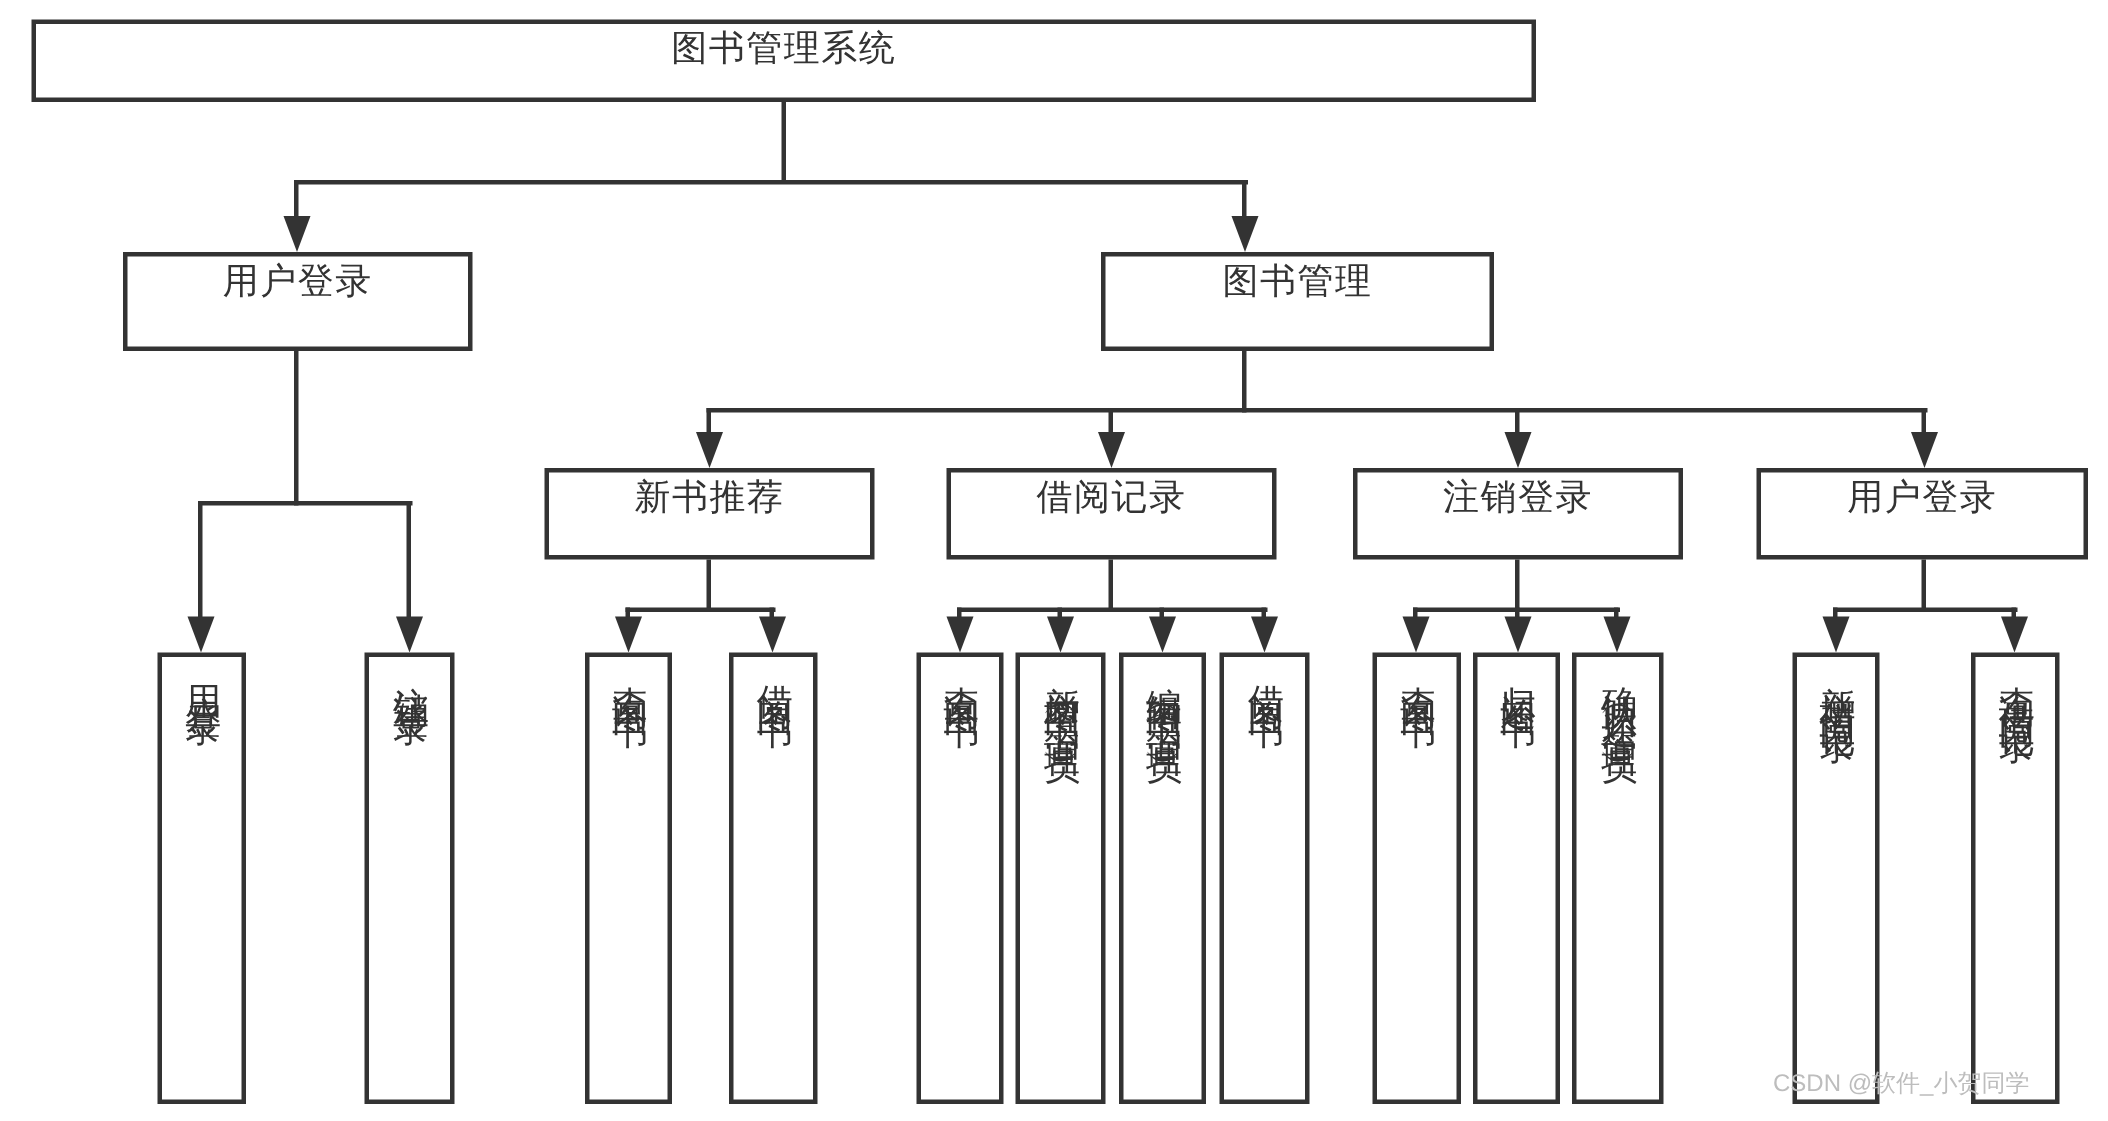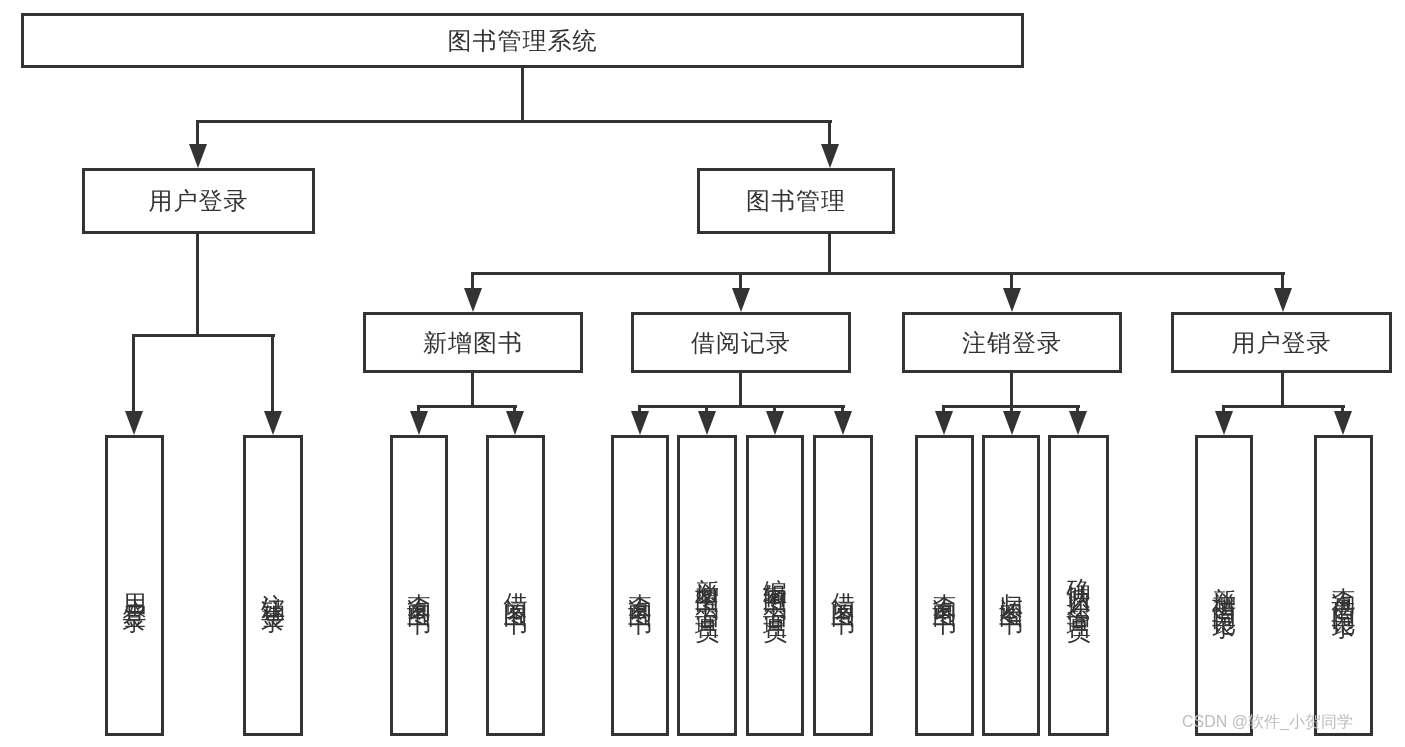--- a/index.html
+++ b/index.html
@@ -12,21 +12,21 @@
     font-family: "Liberation Sans", sans-serif;
     color: #333333;
   }
   
   .node {
     position: absolute;
     box-sizing: border-box;
     border: 3px solid #333333;
     background: #ffffff;
     display: flex;
-    align-items: center;
+    align-items: flex-start;
     justify-content: center;
   }
   .node .hlabel {
     font-size: 24px;
     letter-spacing: 1px;
     white-space: nowrap;
     color: #333333;
   }
   .node .vlabel {
     writing-mode: vertical-rl;
@@ -78,21 +78,21 @@
       <i class="head"></i>
     </div>
   <div class="arrow" style="left:821px; top:120px; height:48px;">
       <i class="shaft"></i>
       <i class="head"></i>
     </div>
 
   <div class="node" style="left:82px; top:168px; width:233px; height:66px;">
     <span class="hlabel">用户登录</span>
   </div>
-  <div class="node" style="left:697px; top:168px; width:198px; height:66px;">
+  <div class="node" style="left:734px; top:168px; width:262px; height:66px;">
     <span class="hlabel">图书管理</span>
   </div>
 
   <div class="vl" style="left:196px; top:234px; height:103px;"></div>
   <div class="hl" style="left:132px; top:334px; width:143px;"></div>
   <div class="arrow" style="left:125px; top:334px; height:101px;">
       <i class="shaft"></i>
       <i class="head"></i>
     </div>
   <div class="arrow" style="left:264px; top:334px; height:101px;">
@@ -113,21 +113,21 @@
   <div class="arrow" style="left:1003px; top:272px; height:40px;">
       <i class="shaft"></i>
       <i class="head"></i>
     </div>
   <div class="arrow" style="left:1274px; top:272px; height:40px;">
       <i class="shaft"></i>
       <i class="head"></i>
     </div>
 
   <div class="node" style="left:363px; top:312px; width:220px; height:61px;">
-    <span class="hlabel">新增图书</span>
+    <span class="hlabel">新书推荐</span>
   </div>
   <div class="node" style="left:631px; top:312px; width:220px; height:61px;">
     <span class="hlabel">借阅记录</span>
   </div>
   <div class="node" style="left:902px; top:312px; width:220px; height:61px;">
     <span class="hlabel">注销登录</span>
   </div>
   <div class="node" style="left:1171px; top:312px; width:221px; height:61px;">
     <span class="hlabel">用户登录</span>
   </div>

